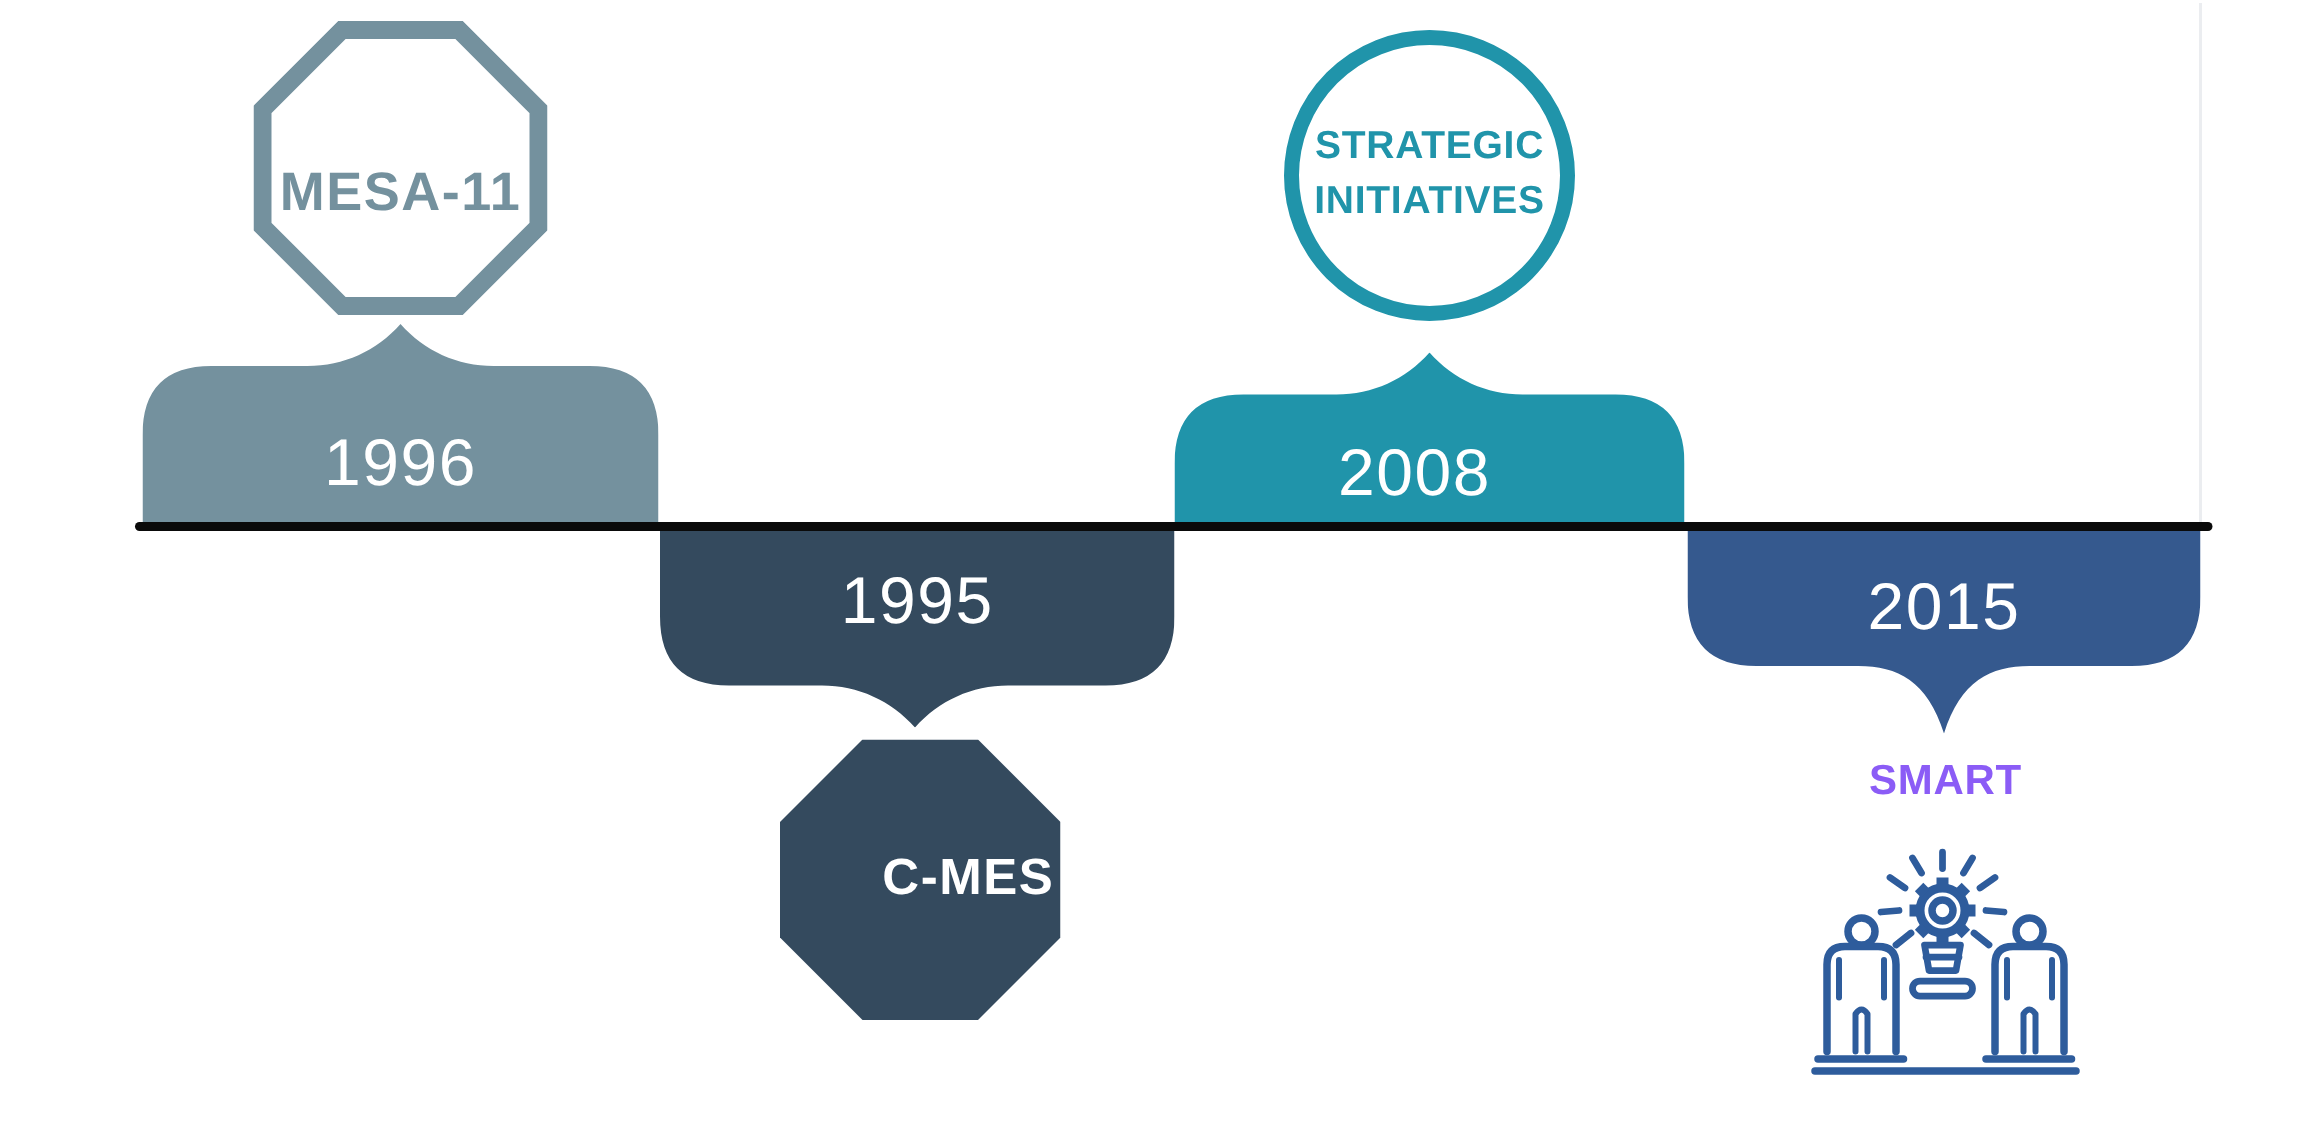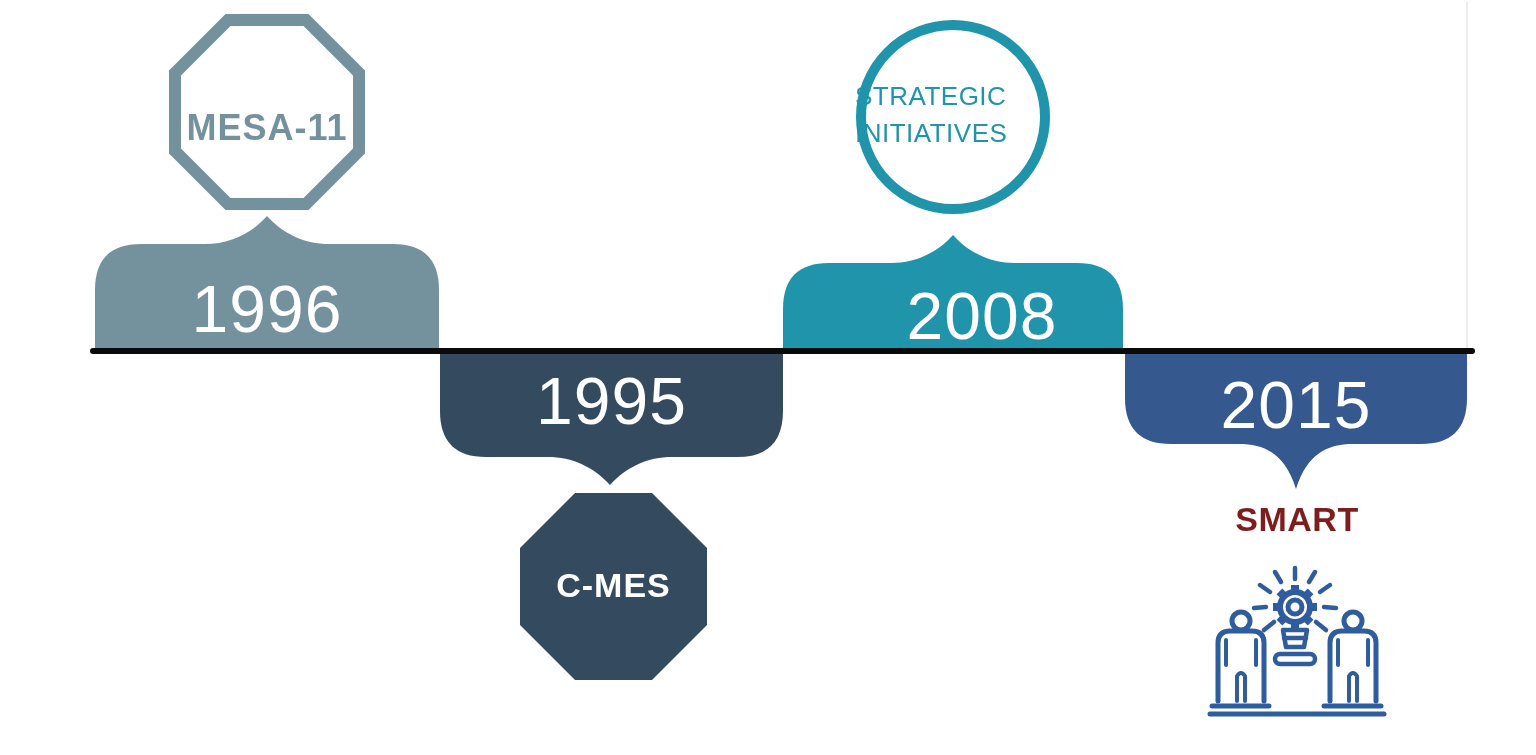--- a/index.html
+++ b/index.html
@@ -14,31 +14,31 @@
   .edge-vline{left:1466px;top:2px;width:2px;height:346px;background:#dbdfe4;opacity:.55;}
 
   
   .banner{display:block;}
   .fill-slate{fill:#74919E;}
   .fill-navy{fill:#344A5E;}
   .fill-teal{fill:#2094AA;}
   .fill-blue{fill:#35598E;}
 
   
-  .year{color:#ffffff;font-size:66px;font-weight:400;line-height:60px;
+  .year{color:#ffffff;font-size:44px;font-weight:400;line-height:60px;
         text-align:center;letter-spacing:1px;}
 
   
   .mesa-label{color:#74919E;font-size:36px;font-weight:700;line-height:40px;
         text-align:center;letter-spacing:1px;margin-top:11px;}
   .cmes-label{color:#ffffff;font-size:34px;font-weight:700;line-height:40px;
         text-align:center;letter-spacing:1px;}
-  .circle-label{color:#2094AA;font-size:26px;font-weight:400;line-height:37px;
-        letter-spacing:.5px;}
-  .smart-label{color:#7f1d1d;font-size:34px;font-weight:700;line-height:31px;
+  .circle-label{color:#2094AA;font-size:26px;font-weight:700;line-height:37px;
+        text-align:center;letter-spacing:.5px;}
+  .smart-label{color:#8b5cf6;font-size:28px;font-weight:700;line-height:31px;
         text-align:center;letter-spacing:.5px;}
 
   .stroke-icon{fill:none;stroke:#2E5C9C;stroke-linecap:round;stroke-linejoin:round;}
 </style>
 </head>
 <body>
 
 <div class="canvas">
 
   <div class="abs axis"></div>
@@ -58,28 +58,28 @@
 
   <div>
     <svg class="abs banner" style="left:440px;top:354px;" width="343" height="131" viewBox="0 0 343 131">
       <path class="fill-navy" d="M 0 0 L 0 57 Q 0 103 46 103 L 108 103 C 132 103 154 113 170 131 C 186 113 208 103 232 103 L 297 103 Q 343 103 343 57 L 343 0 Z"></path>
     </svg>
     <div class="abs year" style="left:440px;top:371px;width:343px;">1995</div>
 
     <svg class="abs" style="left:520px;top:493px;" width="187" height="187" viewBox="0 0 187 187">
       <path d="M 55 0 H 132 L 187 55 V 132 L 132 187 H 55 L 0 132 V 55 Z" fill="#344A5E"></path>
     </svg>
-    <div class="abs cmes-label" style="left:520px;top:565px;width:187px;">C-MES</div>
+    <div class="abs cmes-label" style="left:520px;top:565px;width:187px;padding-left:32px;">C-MES</div>
   </div>
 
   <div>
     <svg class="abs banner" style="left:783px;top:235px;" width="340" height="113" viewBox="0 0 340 113">
       <path class="fill-teal" d="M 0 113 L 0 74 Q 0 28 46 28 L 108 28 C 132 28 154 18 170 0 C 186 18 208 28 232 28 L 294 28 Q 340 28 340 74 L 340 113 Z"></path>
     </svg>
-    <div class="abs year" style="left:783px;top:286px;width:320px;padding-left:39px;">2008</div>
+    <div class="abs year" style="left:783px;top:286px;width:320px;">2008</div>
 
     <svg class="abs" style="left:855px;top:19px;" width="196" height="196" viewBox="0 0 196 196">
       <circle cx="98" cy="98" r="92" fill="none" stroke="#2094AA" stroke-width="10"></circle>
     </svg>
     <div class="abs circle-label" style="left:855px;top:78px;width:196px;">
       <div>STRATEGIC</div>
       <div>INITIATIVES</div>
     </div>
   </div>
 

